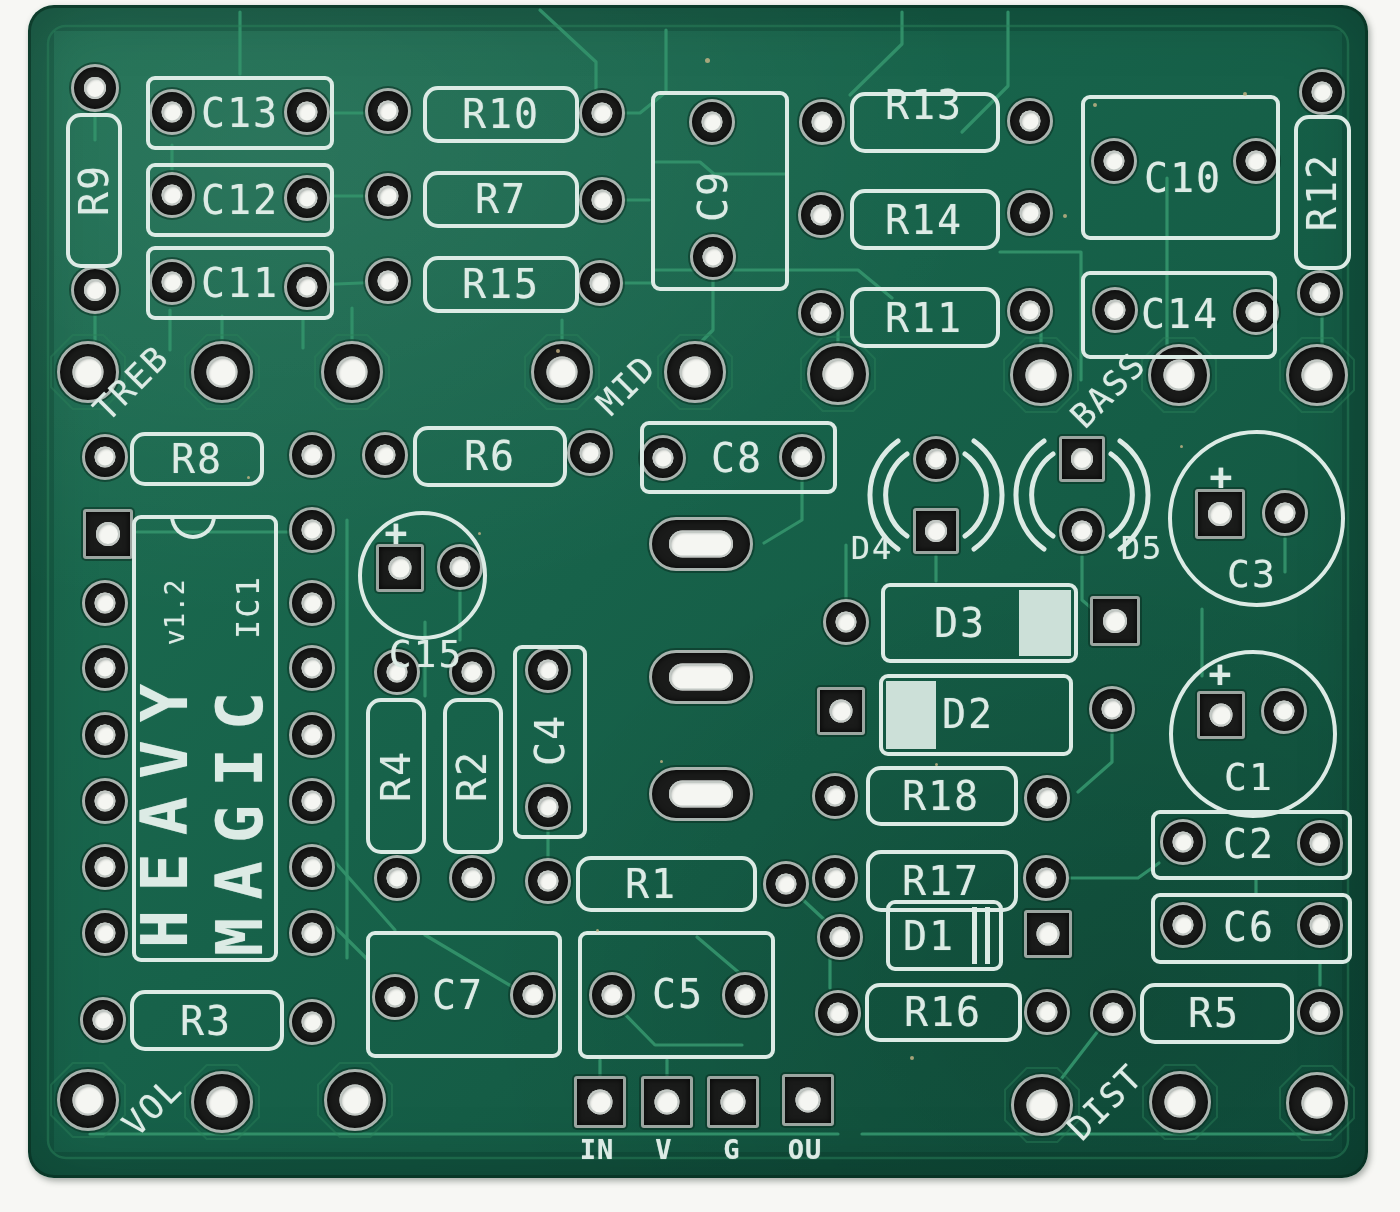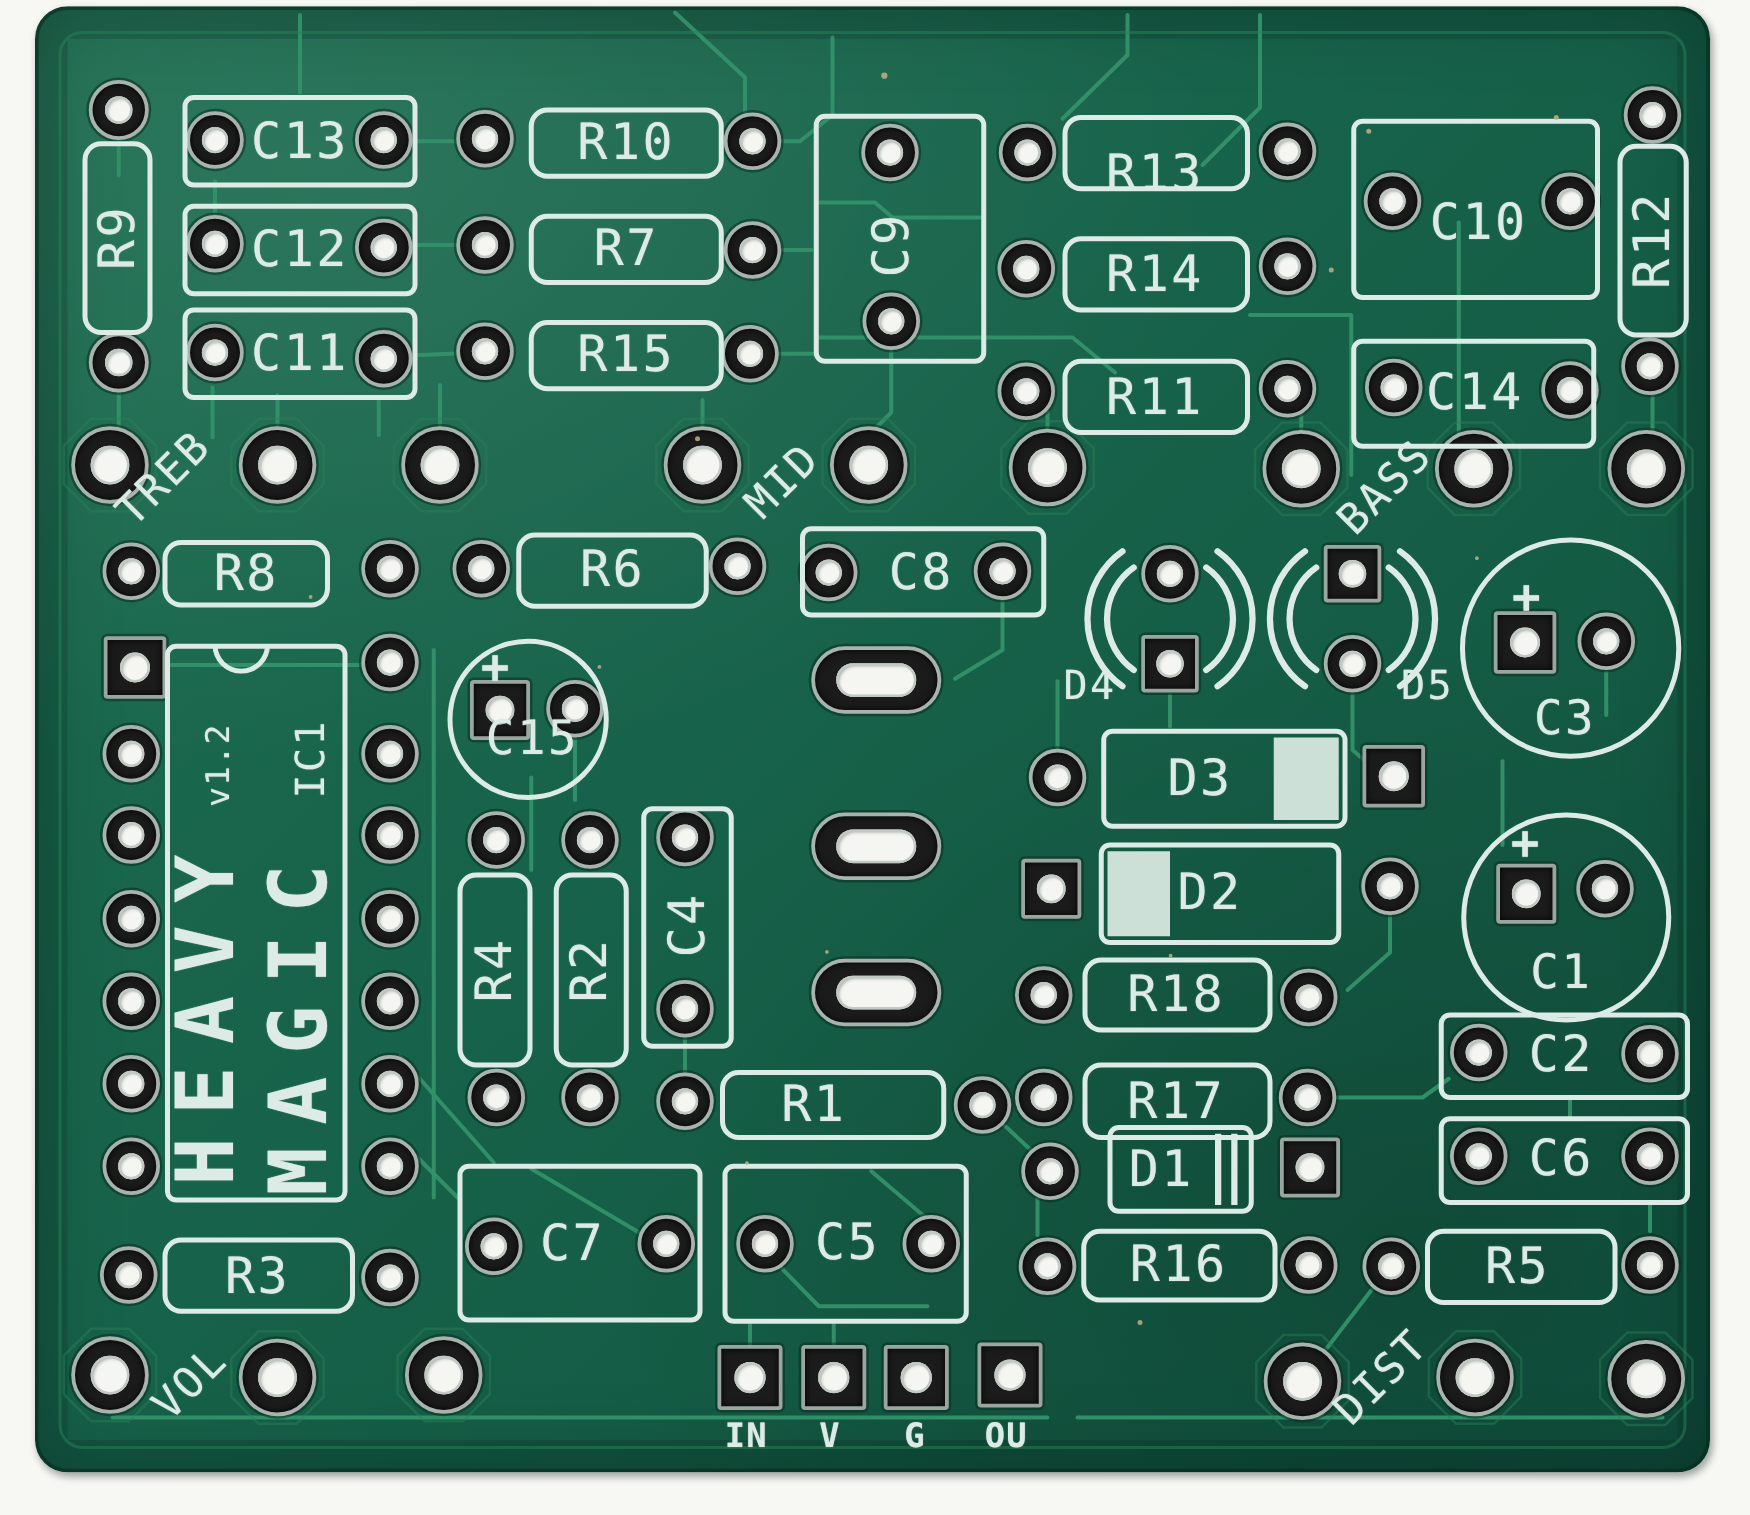--- a/index.html
+++ b/index.html
@@ -170,39 +170,39 @@
     </svg>
 
   <span class="lbl v" style="left:94px;top:190px">R9</span>
   <span class="lbl" style="left:240px;top:113px">C13</span>
   <span class="lbl" style="left:240px;top:200px">C12</span>
   <span class="lbl" style="left:240px;top:283px">C11</span>
   <span class="lbl" style="left:501px;top:114px">R10</span>
   <span class="lbl" style="left:501px;top:199px">R7</span>
   <span class="lbl" style="left:501px;top:284px">R15</span>
   <span class="lbl v" style="left:713px;top:196px">C9</span>
-  <span class="lbl" style="left:924px;top:139px">R13</span>
+  <span class="lbl" style="left:924px;top:105px">R13</span>
   <span class="lbl" style="left:924px;top:220px">R14</span>
   <span class="lbl" style="left:924px;top:318px">R11</span>
   <span class="lbl" style="left:1183px;top:178px">C10</span>
   <span class="lbl" style="left:1180px;top:314px">C14</span>
   <span class="lbl v" style="left:1322px;top:192px">R12</span>
 
   <span class="lbl d d45" style="left:131px;top:383px">TREB</span>
   <span class="lbl d d45" style="left:626px;top:385px">MID</span>
   <span class="lbl d d45" style="left:1108px;top:390px">BASS</span>
   <span class="lbl d d45" style="left:152px;top:1106px">VOL</span>
   <span class="lbl d d45" style="left:1105px;top:1102px">DIST</span>
 
   <span class="lbl" style="left:197px;top:459px">R8</span>
   <span class="lbl" style="left:490px;top:456px">R6</span>
   <span class="lbl" style="left:737px;top:458px">C8</span>
   <span class="lbl md" style="left:872px;top:548px">D4</span>
   <span class="lbl md" style="left:1142px;top:548px">D5</span>
-  <span class="lbl md" style="left:426px;top:590px;font-size:38px">C15</span>
+  <span class="lbl md" style="left:426px;top:654px;font-size:38px">C15</span>
   <span class="lbl md" style="left:1252px;top:574px;font-size:38px">C3</span>
   <span class="lbl md" style="left:1249px;top:777px;font-size:38px">C1</span>
   <span class="lbl plus" style="left:397px;top:533px">+</span>
   <span class="lbl plus" style="left:1222px;top:477px">+</span>
   <span class="lbl plus" style="left:1221px;top:674px">+</span>
 
   <span class="lbl big v" style="left:165px;top:807px">HEAVY</span>
   <span class="lbl big v" style="left:240px;top:815px">MAGIC</span>
   <span class="lbl sm v" style="left:175px;top:612px">v1.2</span>
   <span class="lbl md v" style="left:248px;top:607px">IC1</span>

